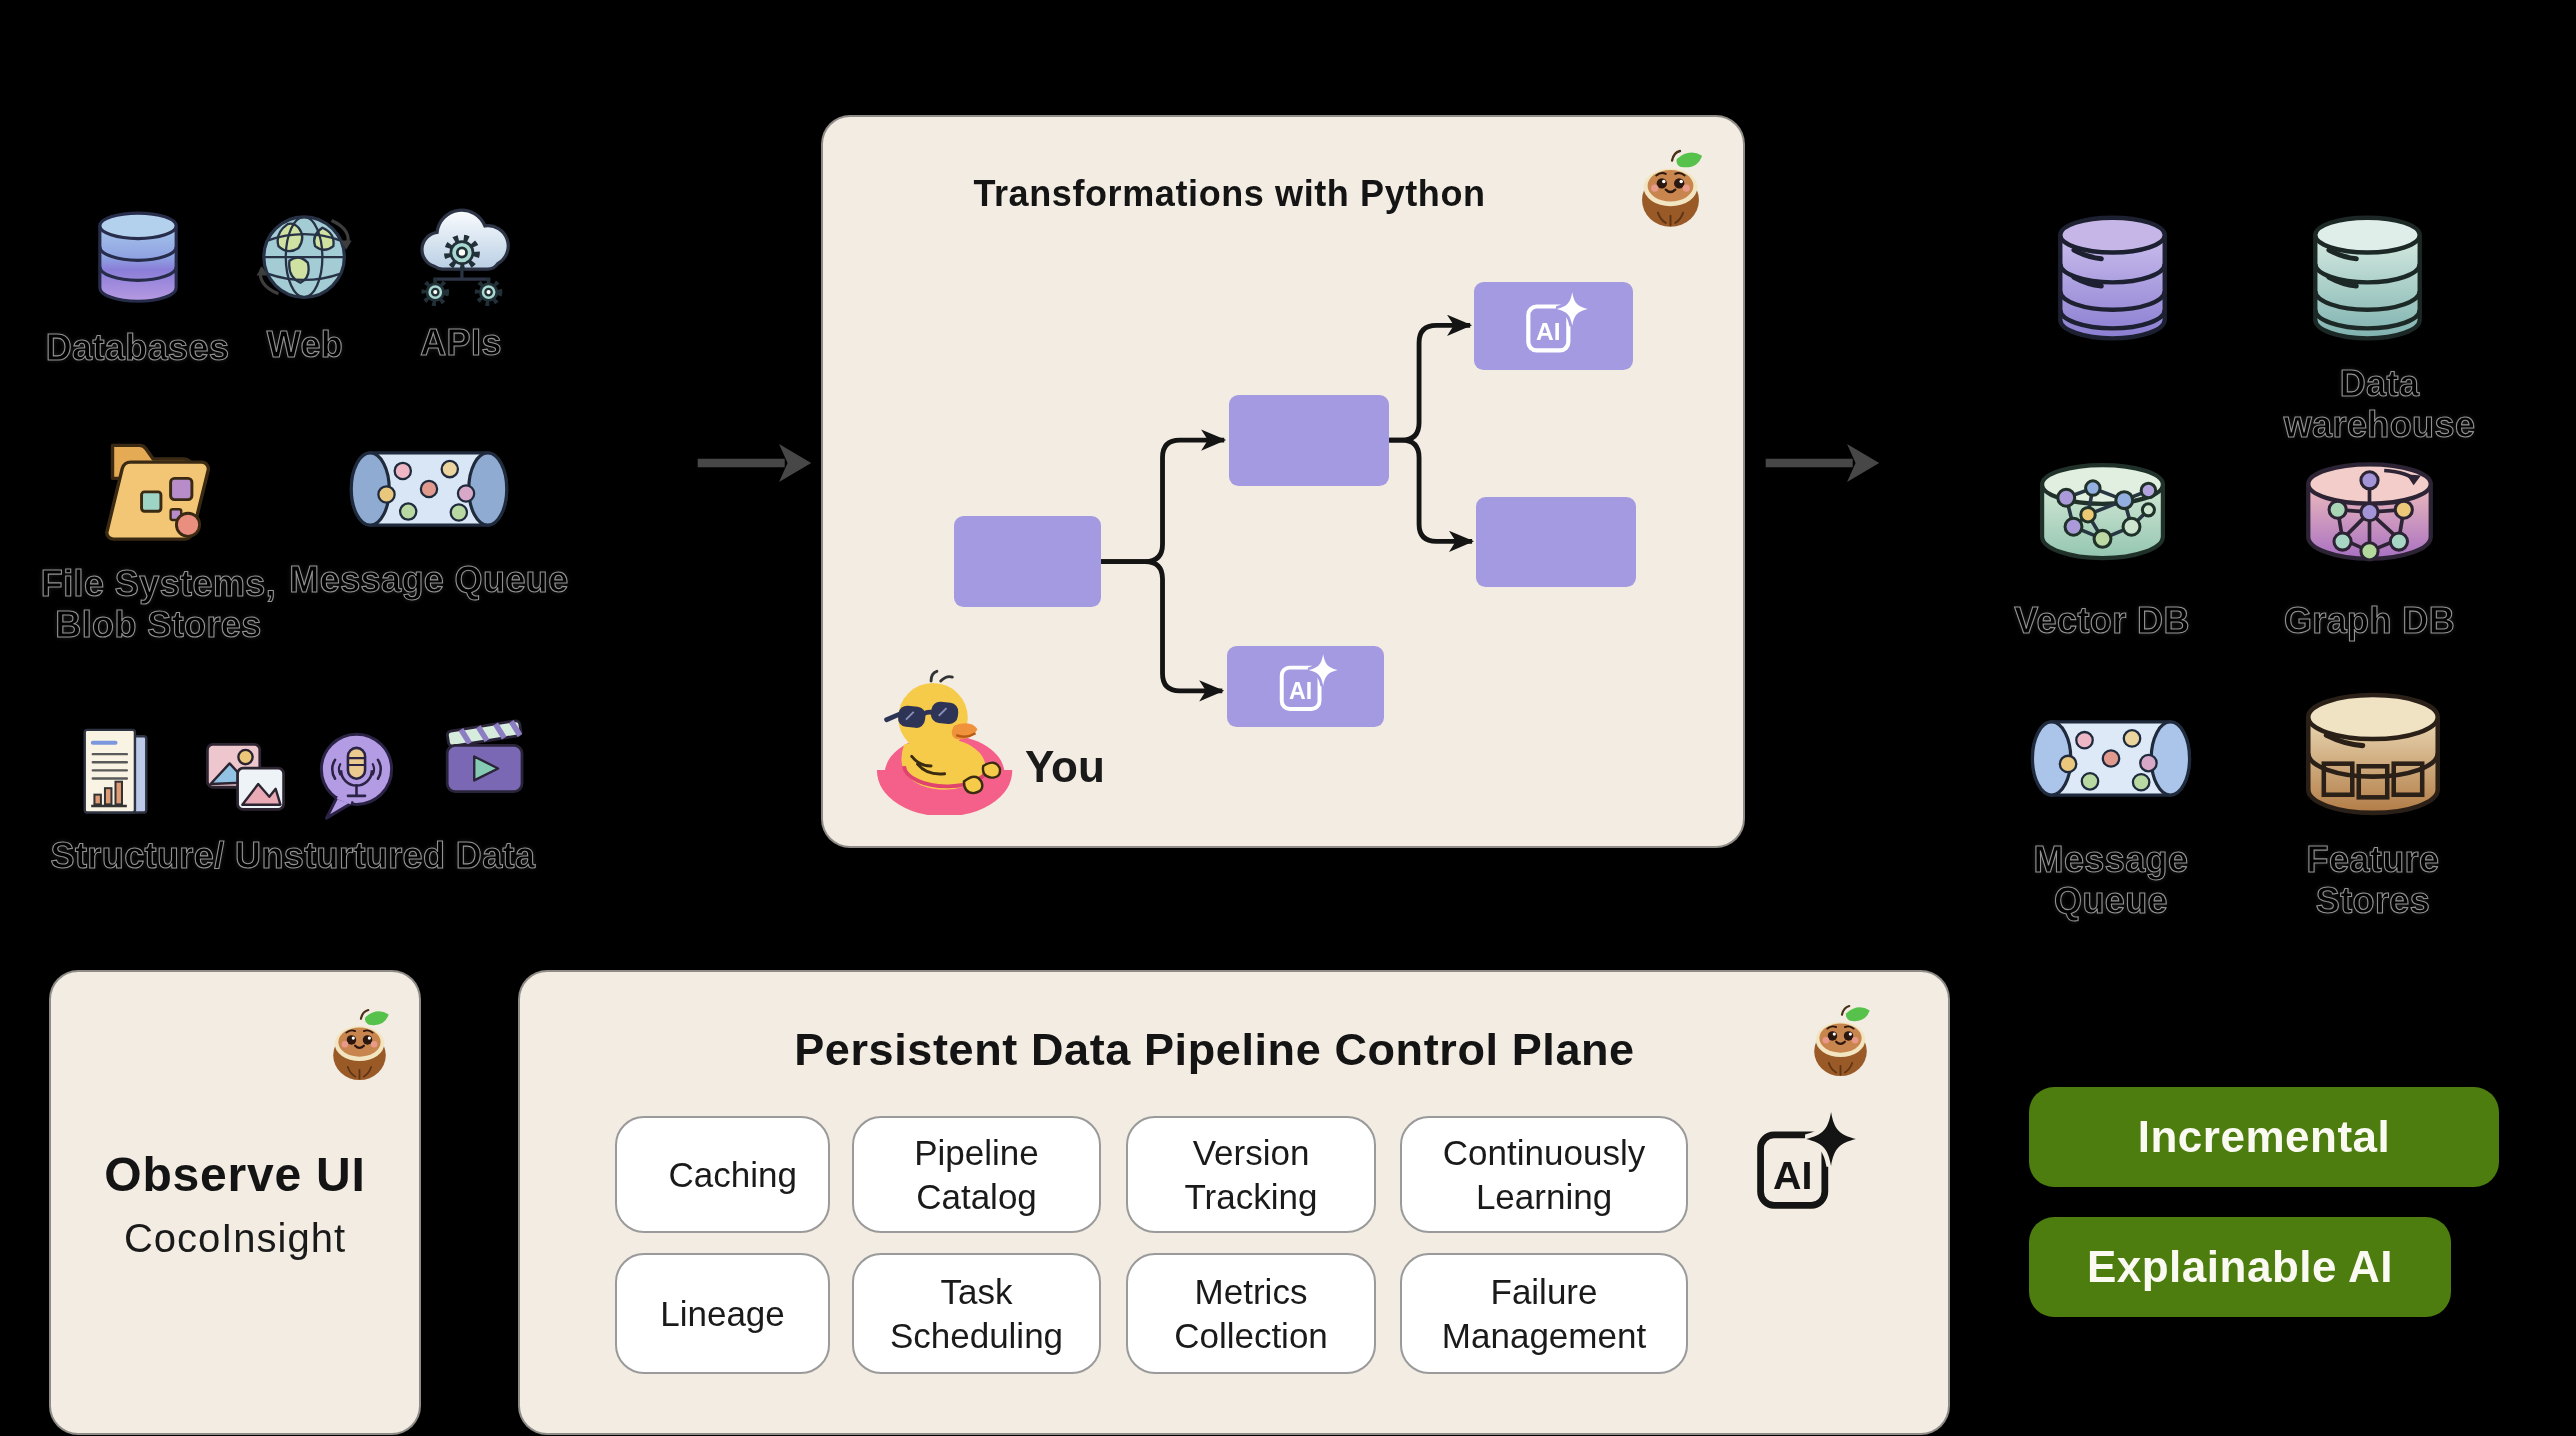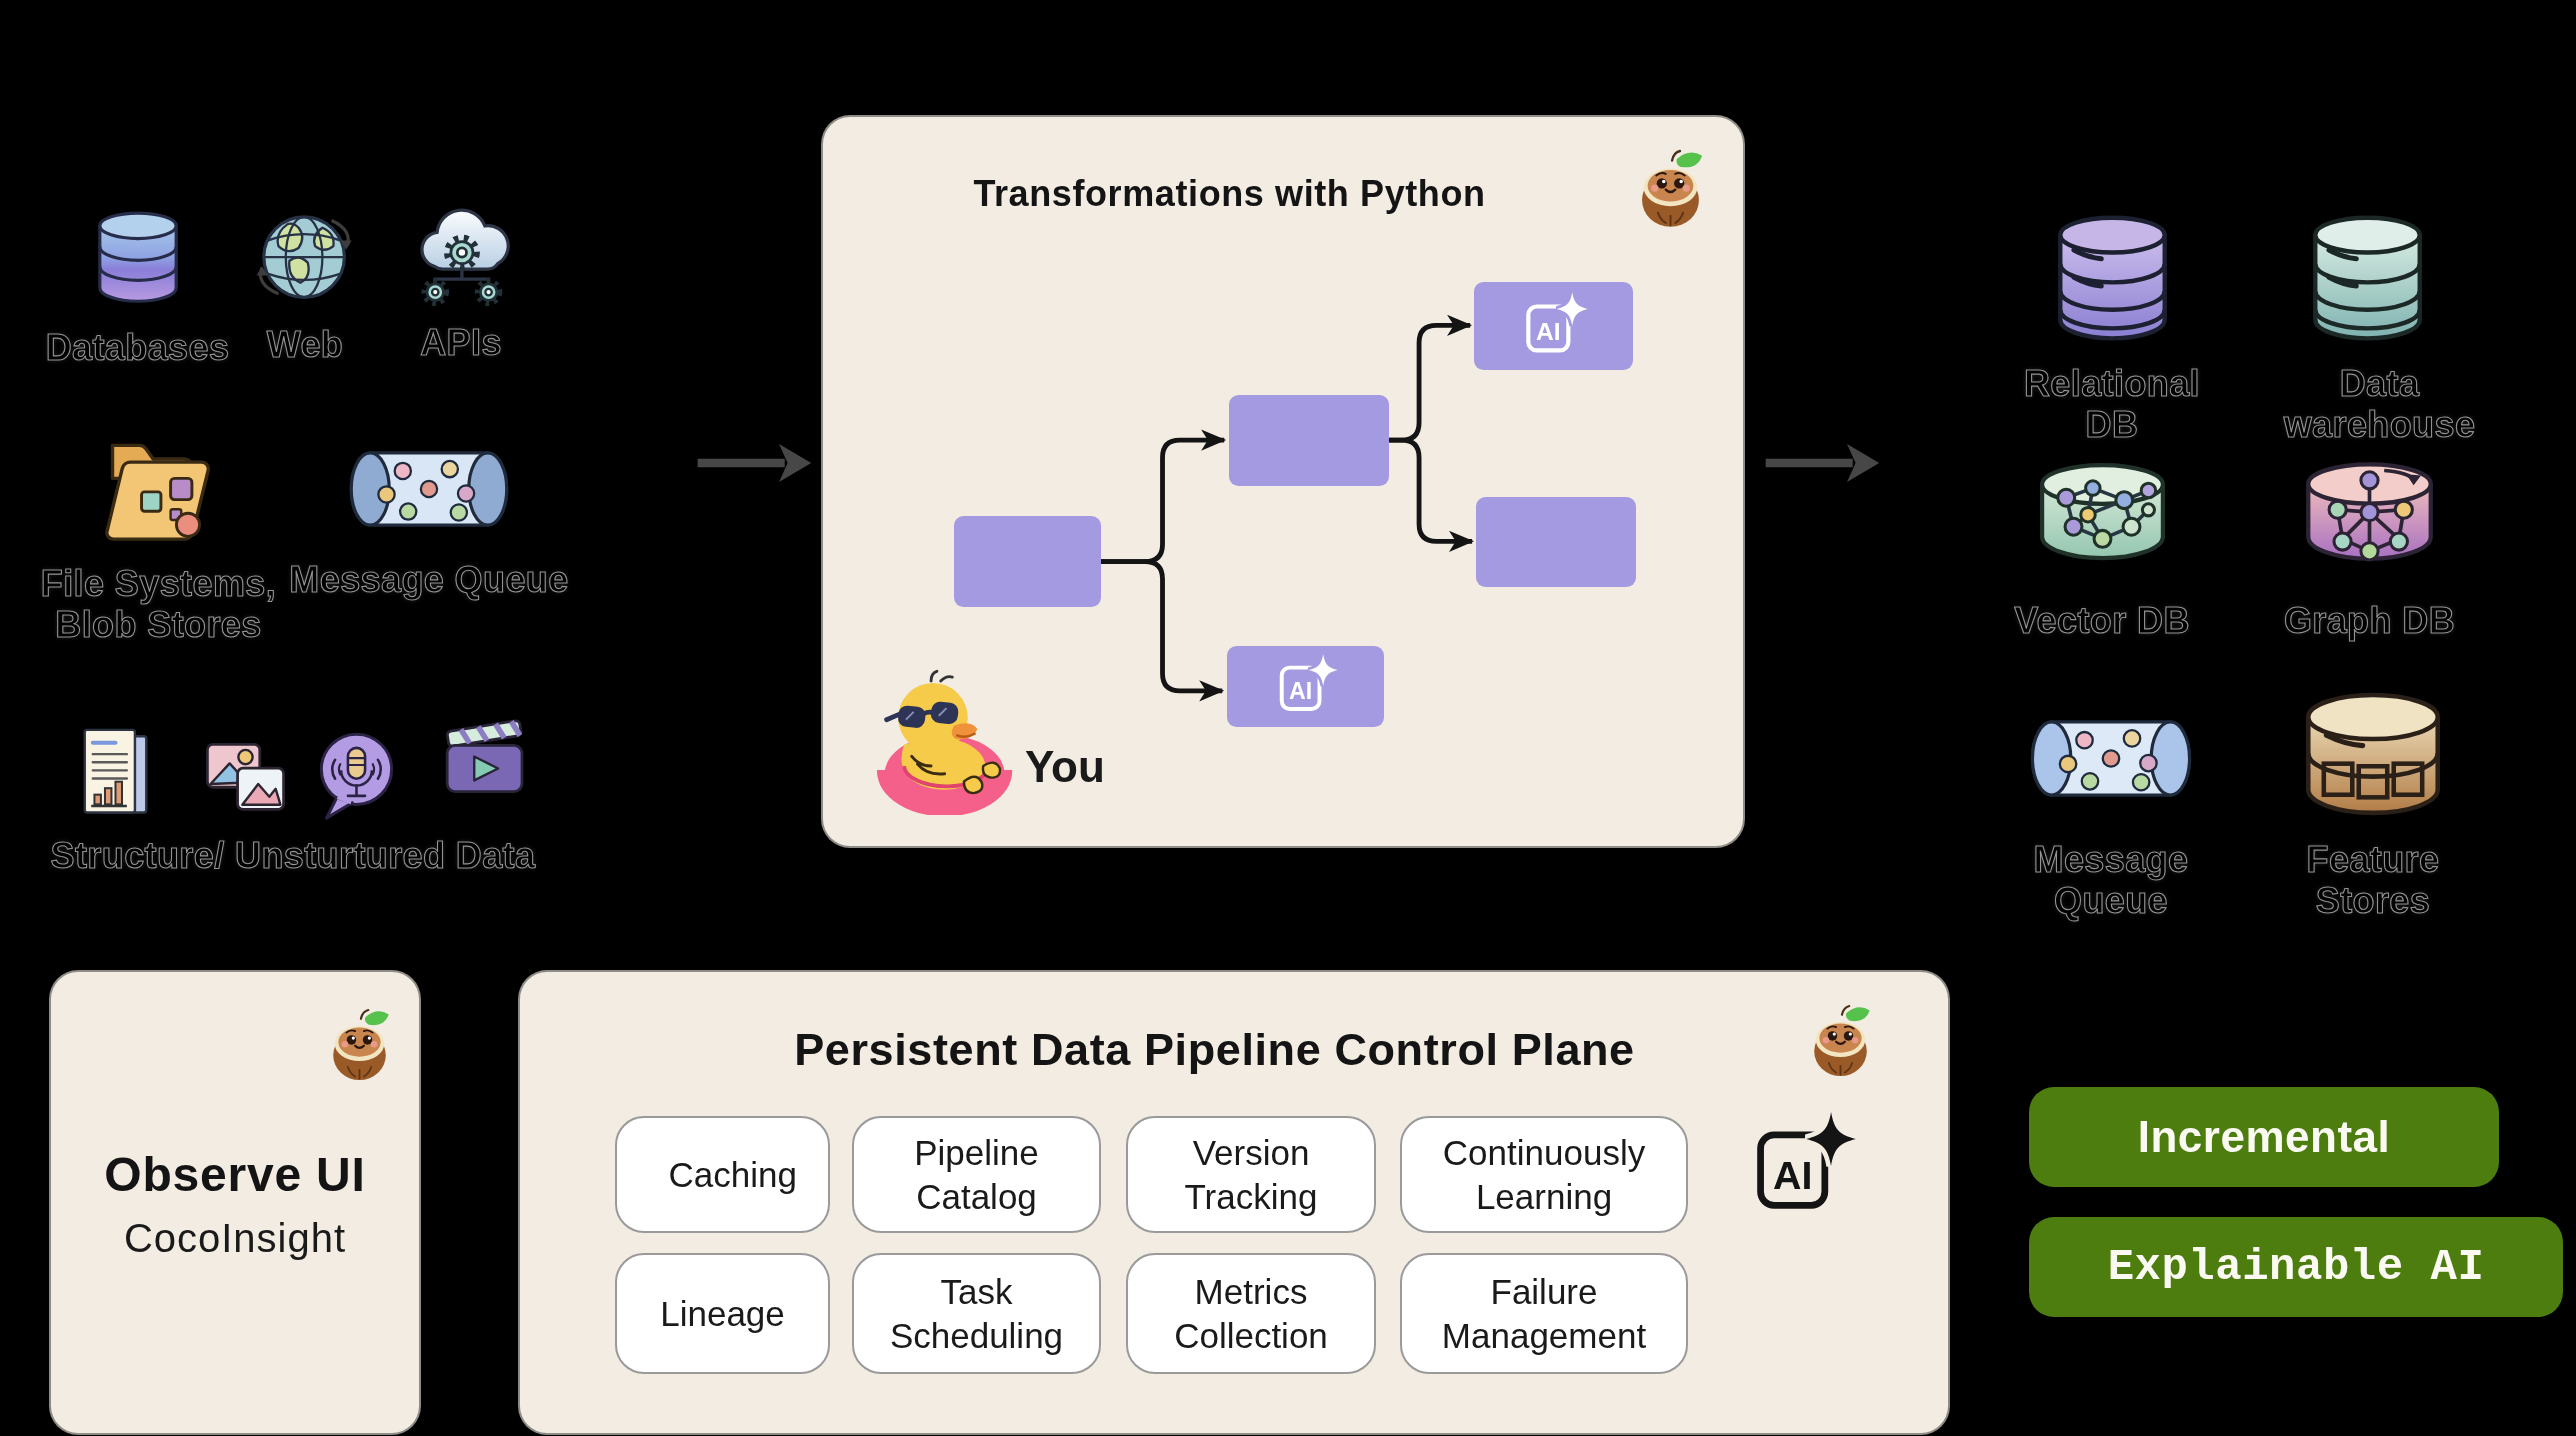--- a/index.html
+++ b/index.html
@@ -278,21 +278,20 @@
           <stop offset="0" stop-color="#cbbdec"></stop>
               <stop offset="1" stop-color="#8a7ed2"></stop>
             </linearGradient>
           </defs>
         <path d="M13 21 V89 A42 15 0 0 0 97 89 V21" fill="url(#grel)" stroke="#1c2030" stroke-width="3.5"></path>
         <ellipse cx="55" cy="21" rx="42" ry="14" fill="#c6b6e8" stroke="#1c2030" stroke-width="3.5"></ellipse>
         <path d="M13 44 A42 15 0 0 0 97 44 M13 66 A42 15 0 0 0 97 66 M13 81 A42 15 0 0 0 97 81" fill="none" stroke="#1c2030" stroke-width="3.5"></path>
         <path d="M24 33 q11 6 22 7 M24 55 q11 6 22 7" fill="none" stroke="#1c2030" stroke-width="4" stroke-linecap="round"></path>
       </svg>
     </div>
-    <div class="lbl" style="margin-top:9.6px;">Relational DB</div>
   </div>
 
   <div class="node" style="left:2264px;top:208px;width:207px;">
     <div class="iconbox" style="height:145px;">
       <svg width="143" height="143" viewBox="0 0 110 115">
         <defs>
             <linearGradient id="gwh" x1="0" y1="0" x2="0" y2="1">
           <stop offset="0" stop-color="#d6ebe1"></stop>
               <stop offset="1" stop-color="#7fb2b0"></stop>
             </linearGradient>
@@ -440,16 +439,16 @@
     <div class="chip" style="left:332px;top:281px;width:249px;height:121px;">Task Scheduling</div>
     <div class="chip" style="left:606px;top:281px;width:250px;height:121px;">Metrics Collection</div>
     <div class="chip" style="left:880px;top:281px;width:288px;height:121px;">Failure Management</div>
 
     <svg style="position:absolute;left:1224px;top:135px;color:#141414;--ai-bg:#f2ece2;" width="114" height="120" viewBox="0 0 118 124">
         <use href="#sym-ai"></use>
       </svg>
   </div>
 
   <div class="badge" style="left:2029px;top:1087px;width:470px;height:100px;">Incremental</div>
-  <div class="badge" style="left:2029px;top:1217px;width:534px;height:100px;font-family:Liberation Mono, monospace;">Explainable AI</div>
+  <div class="badge" style="left:2029px;top:1217px;width:422px;height:100px;">Explainable AI</div>
 
 </div>
 
 
 </body></html>

